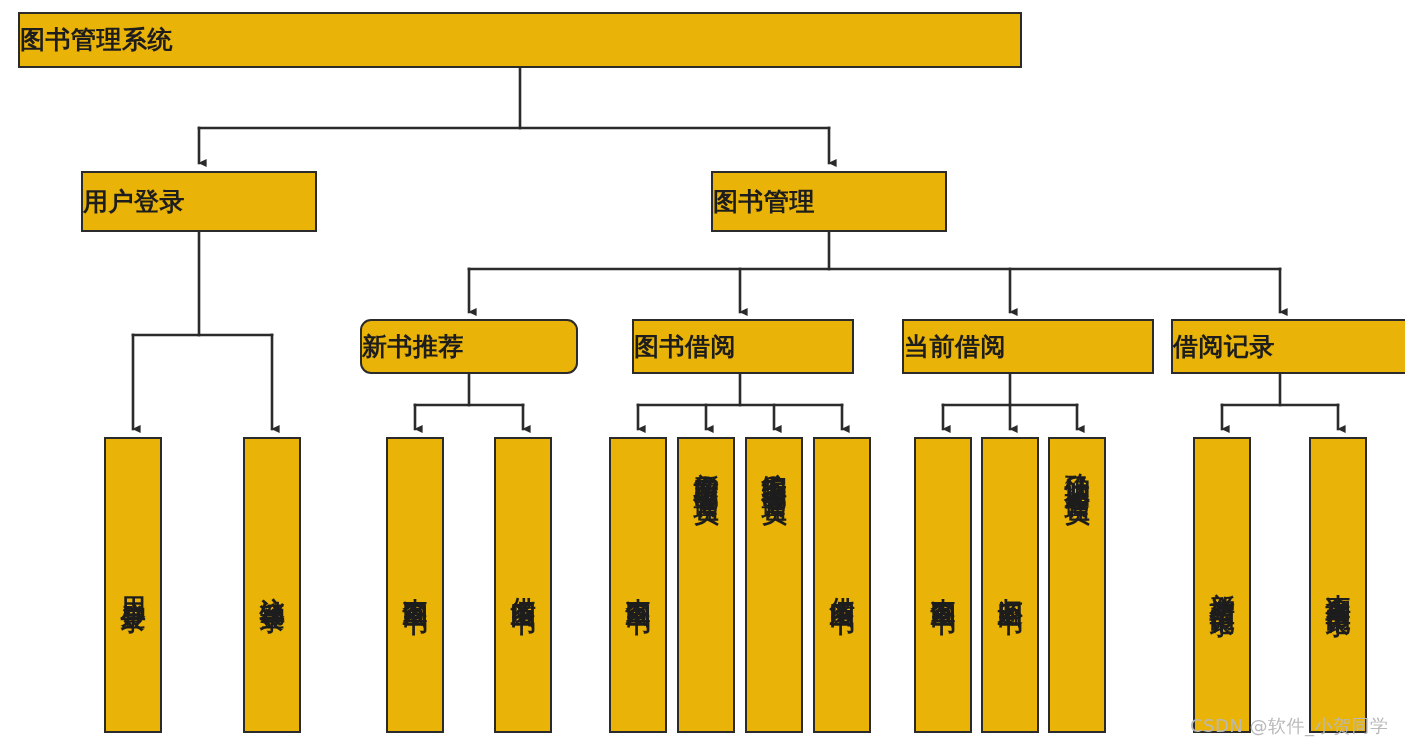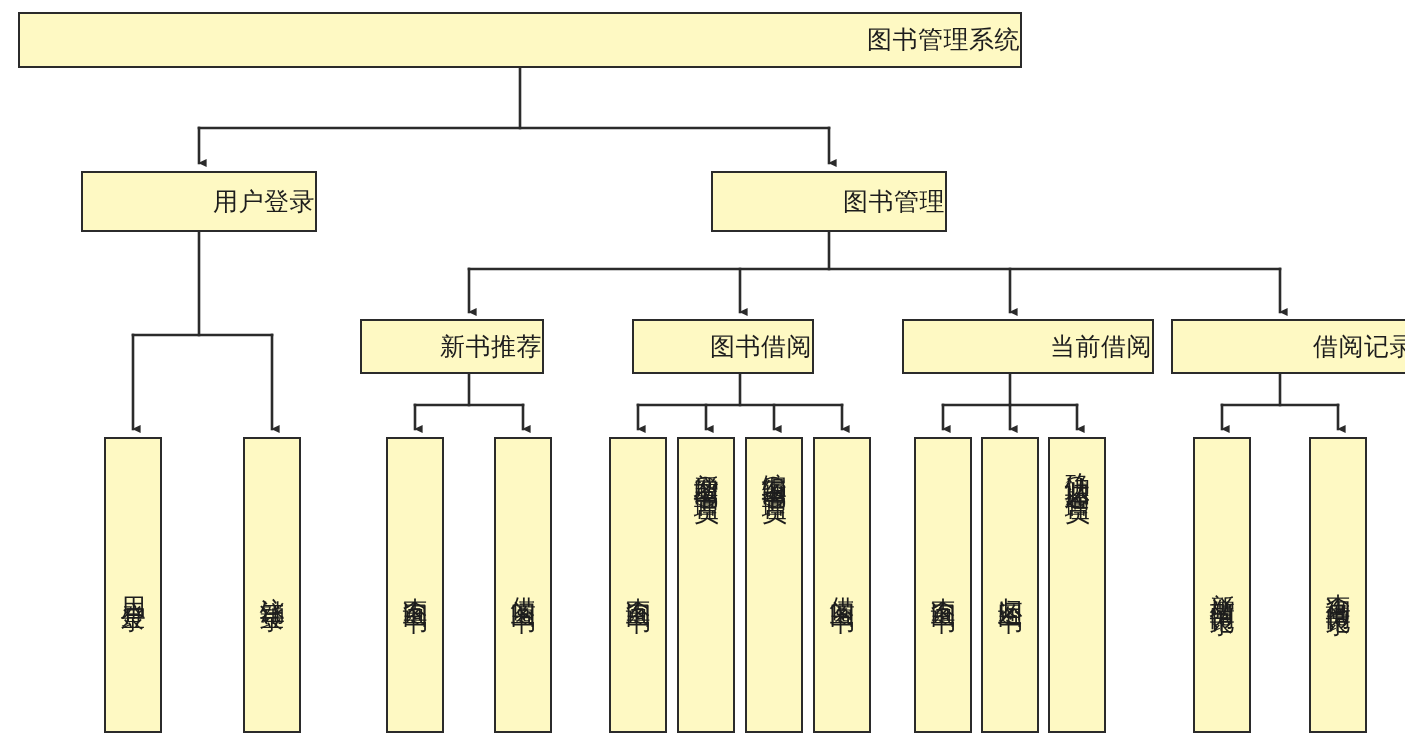--- a/index.html
+++ b/index.html
@@ -22,26 +22,27 @@
     position: absolute;
     left: 0;
     top: 0;
     width: 1405px;
     height: 747px;
     pointer-events: none;
   }
   .node {
     position: absolute;
     box-sizing: border-box;
-    background: #fef9c3;
+    background: #eab308;
     border: 2.5px solid #2b2b2b;
     display: flex;
     align-items: center;
-    justify-content: flex-end;
+    justify-content: flex-start;
     z-index: 3;
+    font-weight: bold;
   }
   .node-label {
     color: #1d1d1d;
     line-height: 1.18;
     text-align: center;
     white-space: nowrap;
   }
   .node.horizontal .node-label {
     font-size: 25px;
     letter-spacing: 0.5px;
@@ -139,29 +140,29 @@
   </svg>
 
   <div class="node root horizontal" style="left:18px; top:12px; width:1004px; height:56px;">
     <span class="node-label">图书管理系统</span>
   </div>
 
   <div class="node horizontal" style="left:81px; top:171px; width:236px; height:61px;">
     <span class="node-label">用户登录</span>
   </div>
 
-  <div class="node horizontal" style="left:711px; top:171px; width:236px; height:61px;padding-left:32px;">
+  <div class="node horizontal" style="left:711px; top:171px; width:236px; height:61px;">
     <span class="node-label">图书管理</span>
   </div>
 
-  <div class="node horizontal" style="left:360px; top:319px; width:184px; height:55px;">
+  <div class="node horizontal" style="left:360px; top:319px; width:218px; height:55px;border-radius:11px;">
     <span class="node-label">新书推荐</span>
   </div>
 
-  <div class="node horizontal" style="left:632px; top:319px; width:182px; height:55px;">
+  <div class="node horizontal" style="left:632px; top:319px; width:222px; height:55px;">
     <span class="node-label">图书借阅</span>
   </div>
 
   <div class="node horizontal" style="left:902px; top:319px; width:252px; height:55px;">
     <span class="node-label">当前借阅</span>
   </div>
 
   <div class="node horizontal" style="left:1171px; top:319px; width:246px; height:55px;">
     <span class="node-label">借阅记录</span>
   </div>
@@ -211,14 +212,15 @@
   </div>
 
   <div class="node vertical mid-text" style="left:1193px; top:437px; width:58px; height:296px;">
     <span class="node-label">新增借阅记录</span>
   </div>
 
   <div class="node vertical mid-text" style="left:1309px; top:437px; width:58px; height:296px;">
     <span class="node-label">查询借阅记录</span>
   </div>
 
+  <div class="watermark">CSDN @软件_小贺同学</div>
 
 </div>
 
 </body></html>

